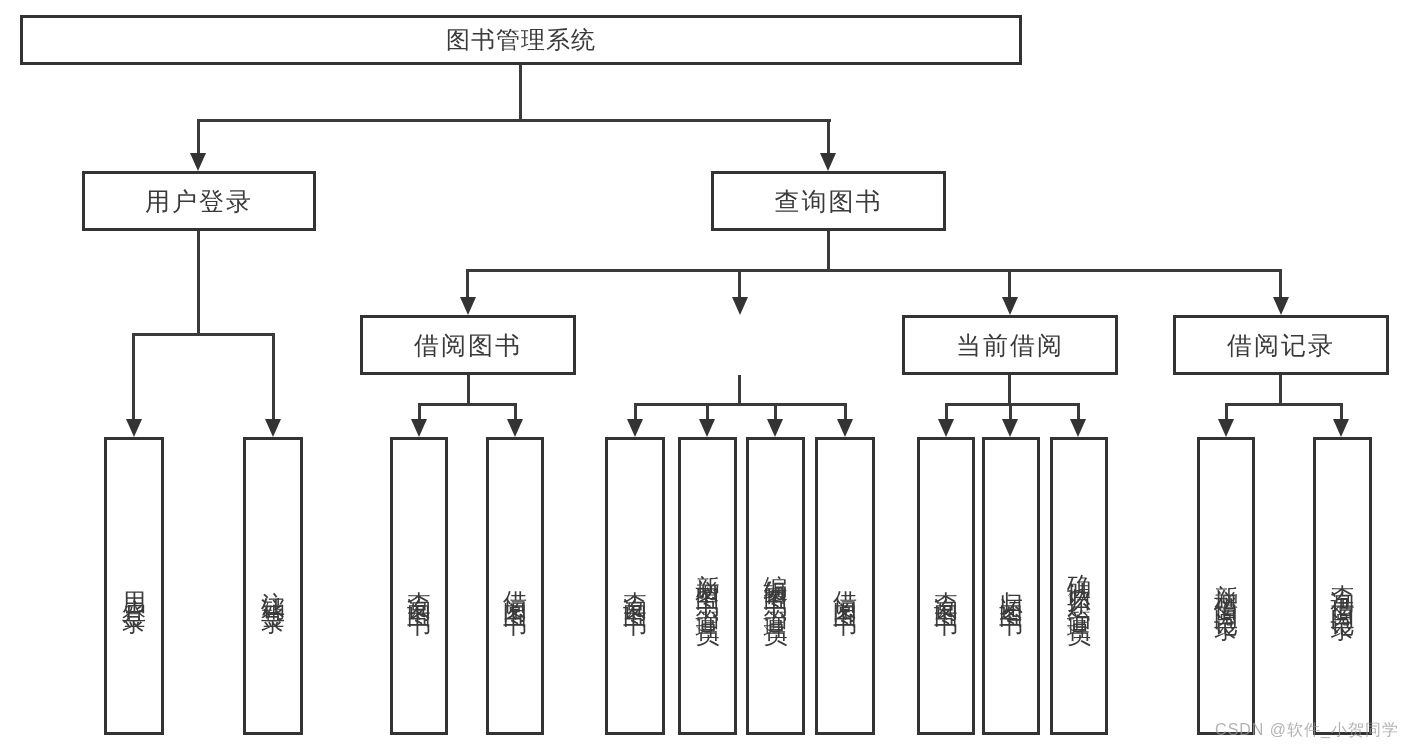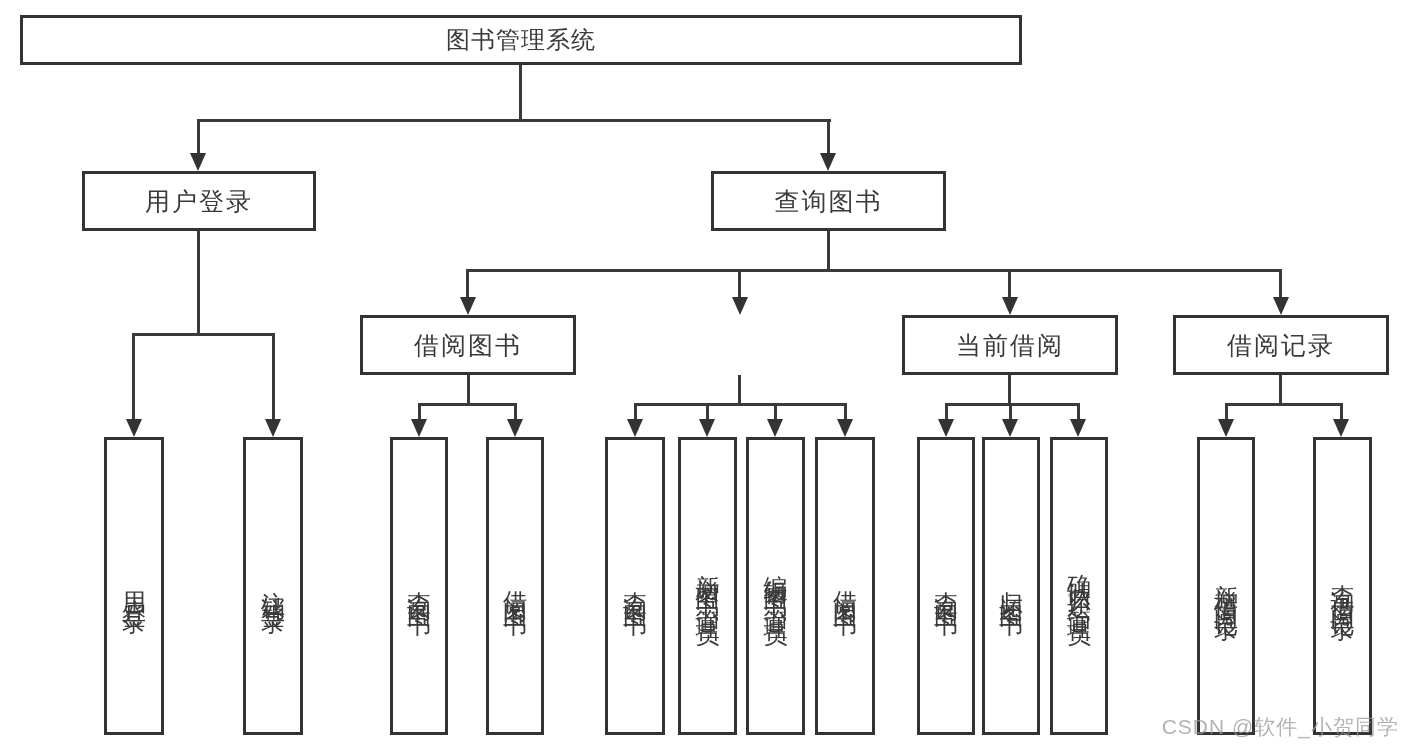--- a/index.html
+++ b/index.html
@@ -39,21 +39,21 @@
   .hline{position:absolute;height:3px;background:#3a3a3a;}
   .arrowhead{
     position:absolute;width:0;height:0;
     border-left:8px solid transparent;
     border-right:8px solid transparent;
     border-top:18px solid #333;
   }
   .watermark{
     position:absolute;
     right:6px;bottom:6px;
-    font-size:21px;
+    font-size:16px;
     color:#999;
     opacity:.75;
     z-index:10;
     letter-spacing:1px;
     white-space:nowrap;
   }
 </style>
 </head>
 <body>
 

